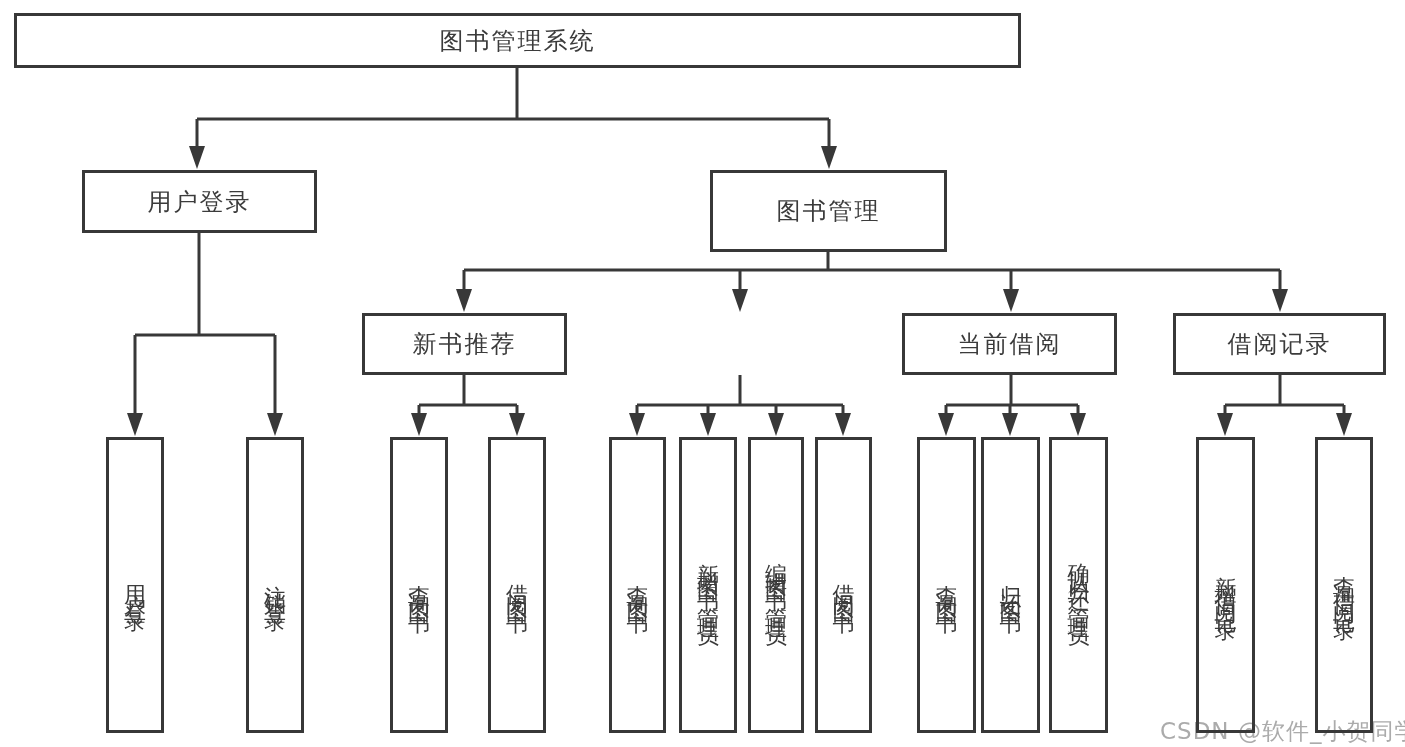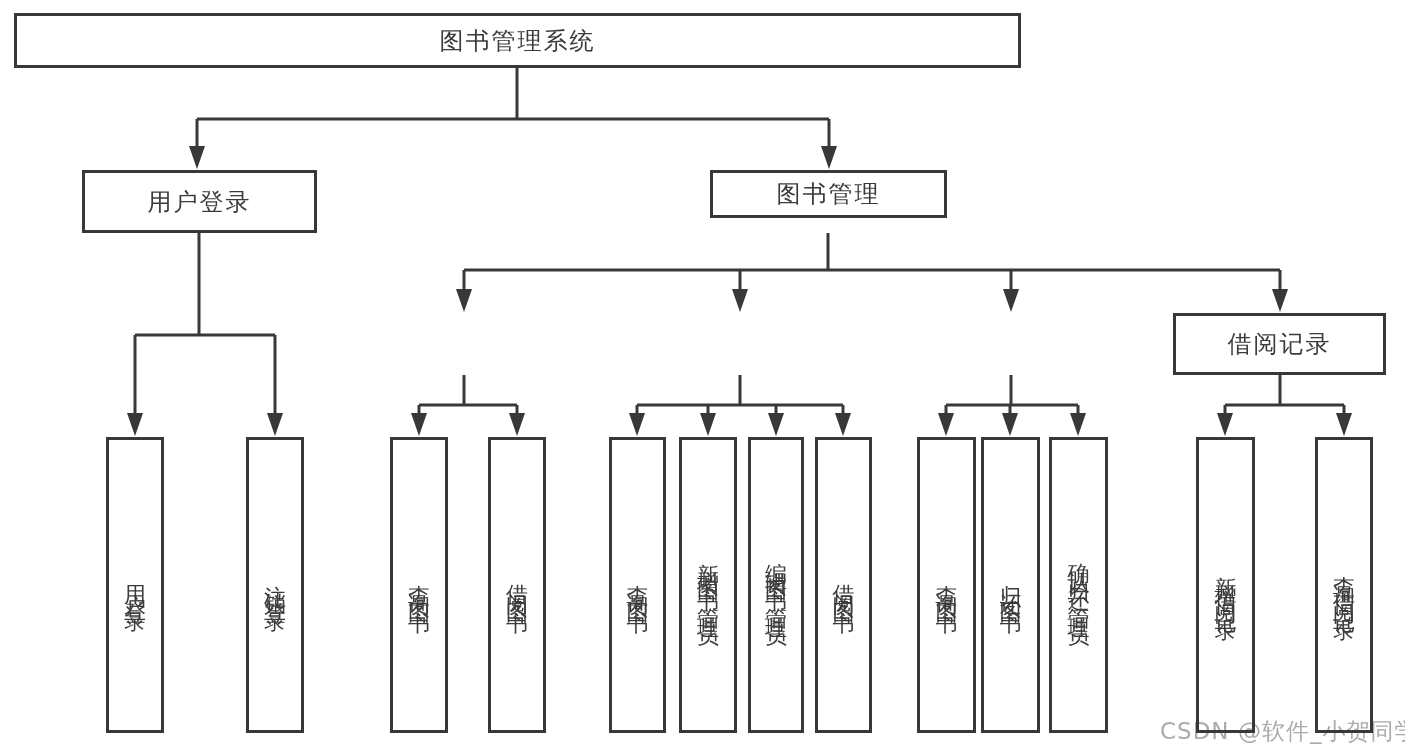--- a/index.html
+++ b/index.html
@@ -92,24 +92,30 @@
     </g>
   </svg>
 
   <div class="node h" style="left:14px;top:13px;width:1007px;height:55px">
     <span>图书管理系统</span>
   </div>
 
   <div class="node h" style="left:82px;top:170px;width:235px;height:63px">
     <span>用户登录</span>
   </div>
-  <div class="node h" style="left:710px;top:170px;width:237px;height:48px">
+  <div class="node h" style="left:710px;top:170px;width:237px;height:82px">
     <span>图书管理</span>
   </div>
 
+  <div class="node h" style="left:362px;top:313px;width:205px;height:62px">
+    <span>新书推荐</span>
+  </div>
+  <div class="node h" style="left:902px;top:313px;width:215px;height:62px">
+    <span>当前借阅</span>
+  </div>
   <div class="node h" style="left:1173px;top:313px;width:213px;height:62px">
     <span>借阅记录</span>
   </div>
 
   <div class="node v" style="left:106px;top:437px;width:58px;height:296px">
     <span>用户登录</span>
   </div>
   <div class="node v" style="left:246px;top:437px;width:58px;height:296px">
     <span>注销登录</span>
   </div>

